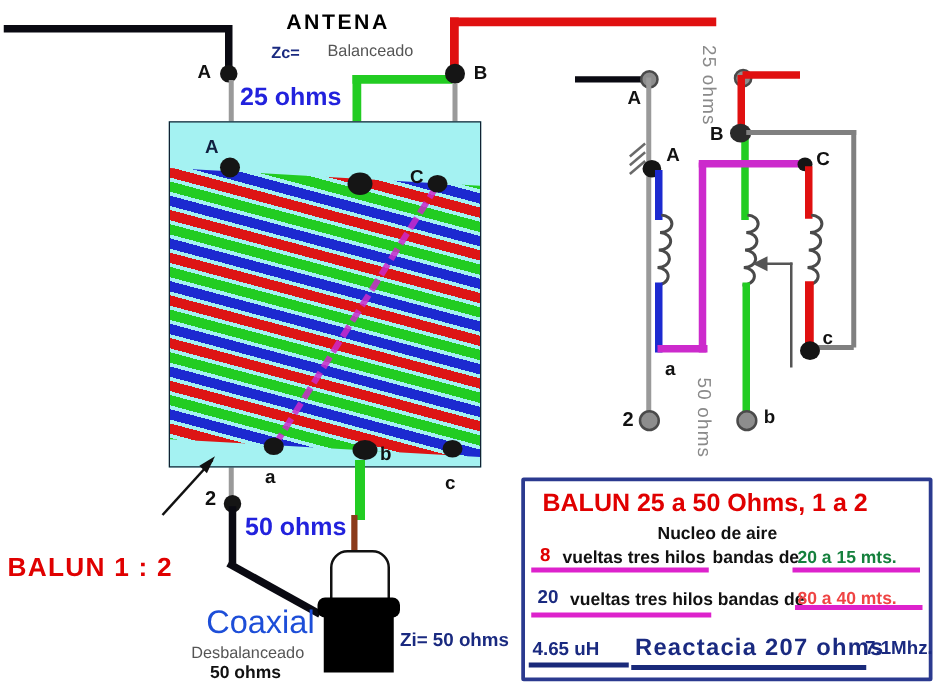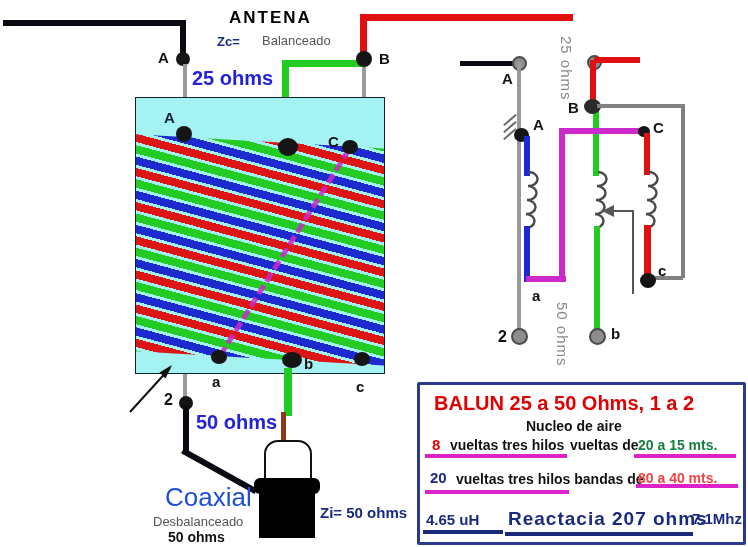--- a/index.html
+++ b/index.html
@@ -75,20 +75,21 @@
   <div class="dot" style="left:179px;top:396px;width:14px;height:14px;"></div>
   <div class="w" style="left:183px;top:405px;width:6px;height:46px;background:#0a0a12;"></div>
   <div class="w" style="left:184px;top:448px;width:84px;height:6px;background:#0a0a12;transform:rotate(29deg);transform-origin:0 0;"></div>
   <div class="lbl" style="left:196px;top:412px;font-size:20px;font-weight:bold;color:#2222dd;">50 ohms</div>
 
   <svg class="abs" style="left:122px;top:356px;" width="62" height="62">
     <line x1="8" y1="56" x2="48" y2="12" stroke="#111" stroke-width="2"></line>
     <polygon points="50,9 43.5,22.5 37.5,16.5" fill="#111"></polygon>
   </svg>
 
+  <div class="lbl" style="left:6px;top:444px;font-size:21px;font-weight:bold;color:#e00000;letter-spacing:1px;">BALUN 1 : 2</div>
 
   <div class="w" style="left:284px;top:368px;width:8px;height:48px;background:#22cc22;"></div>
   <div class="w" style="left:281px;top:412px;width:5px;height:32px;background:#8b3a1a;"></div>
 
   <div class="w" style="left:264px;top:440px;width:44px;height:48px;background:#fff;border:2px solid #111;border-radius:14px 14px 5px 5px;"></div>
   <div class="w" style="left:254px;top:478px;width:66px;height:16px;background:#000;border-radius:6px;"></div>
   <div class="w" style="left:259px;top:486px;width:56px;height:52px;background:#000;"></div>
   <div class="lbl" style="left:320px;top:505px;font-size:15px;font-weight:bold;color:#1a2a80;">Zi=  50 ohms</div>
 
   <div class="lbl" style="left:165px;top:484px;font-size:26px;color:#1d4ed8;">Coaxial</div>
@@ -153,21 +154,21 @@
   <div class="w" style="left:644px;top:225px;width:7px;height:54px;background:#e01010;"></div>
   <div class="dot" style="left:640px;top:273px;width:16px;height:15px;"></div>
   <div class="lbl term" style="left:658px;top:263px;">c</div>
 
   <div class="abs" style="left:417px;top:382px;width:323px;height:157px;background:#fff;border:3px solid #2b3a8f;border-radius:2px;">
     <div class="lbl" style="left:14px;top:8px;font-size:20px;font-weight:bold;color:#e00000;">BALUN 25 a 50 Ohms,  1 a 2</div>
     <div class="lbl" style="left:106px;top:34px;font-size:14px;font-weight:bold;color:#111;">Nucleo de aire</div>
 
     <div class="lbl" style="left:12px;top:52px;font-size:15px;font-weight:bold;color:#e00000;">8</div>
     <div class="lbl" style="left:30px;top:53px;font-size:14px;font-weight:bold;color:#111;">vueltas tres hilos</div>
-    <div class="lbl" style="left:150px;top:53px;font-size:14px;font-weight:bold;color:#111;">vueltas de</div>
+    <div class="lbl" style="left:150px;top:53px;font-size:14px;font-weight:bold;color:#111;">bandas de</div>
     <div class="lbl" style="left:218px;top:53px;font-size:14px;font-weight:bold;color:#15803d;">20 a  15 mts.</div>
     <div class="mag-underline" style="left:5px;top:69px;width:142px;"></div>
     <div class="mag-underline" style="left:214px;top:69px;width:102px;"></div>
 
     <div class="lbl" style="left:10px;top:85px;font-size:15px;font-weight:bold;color:#1a2a80;">20</div>
     <div class="lbl" style="left:36px;top:87px;font-size:14px;font-weight:bold;color:#111;">vueltas tres hilos bandas de</div>
     <div class="lbl" style="left:218px;top:86px;font-size:14px;font-weight:bold;color:#ef4444;">80 a 40 mts.</div>
     <div class="mag-underline" style="left:5px;top:105px;width:144px;"></div>
     <div class="mag-underline" style="left:216px;top:99px;width:102px;"></div>
 

